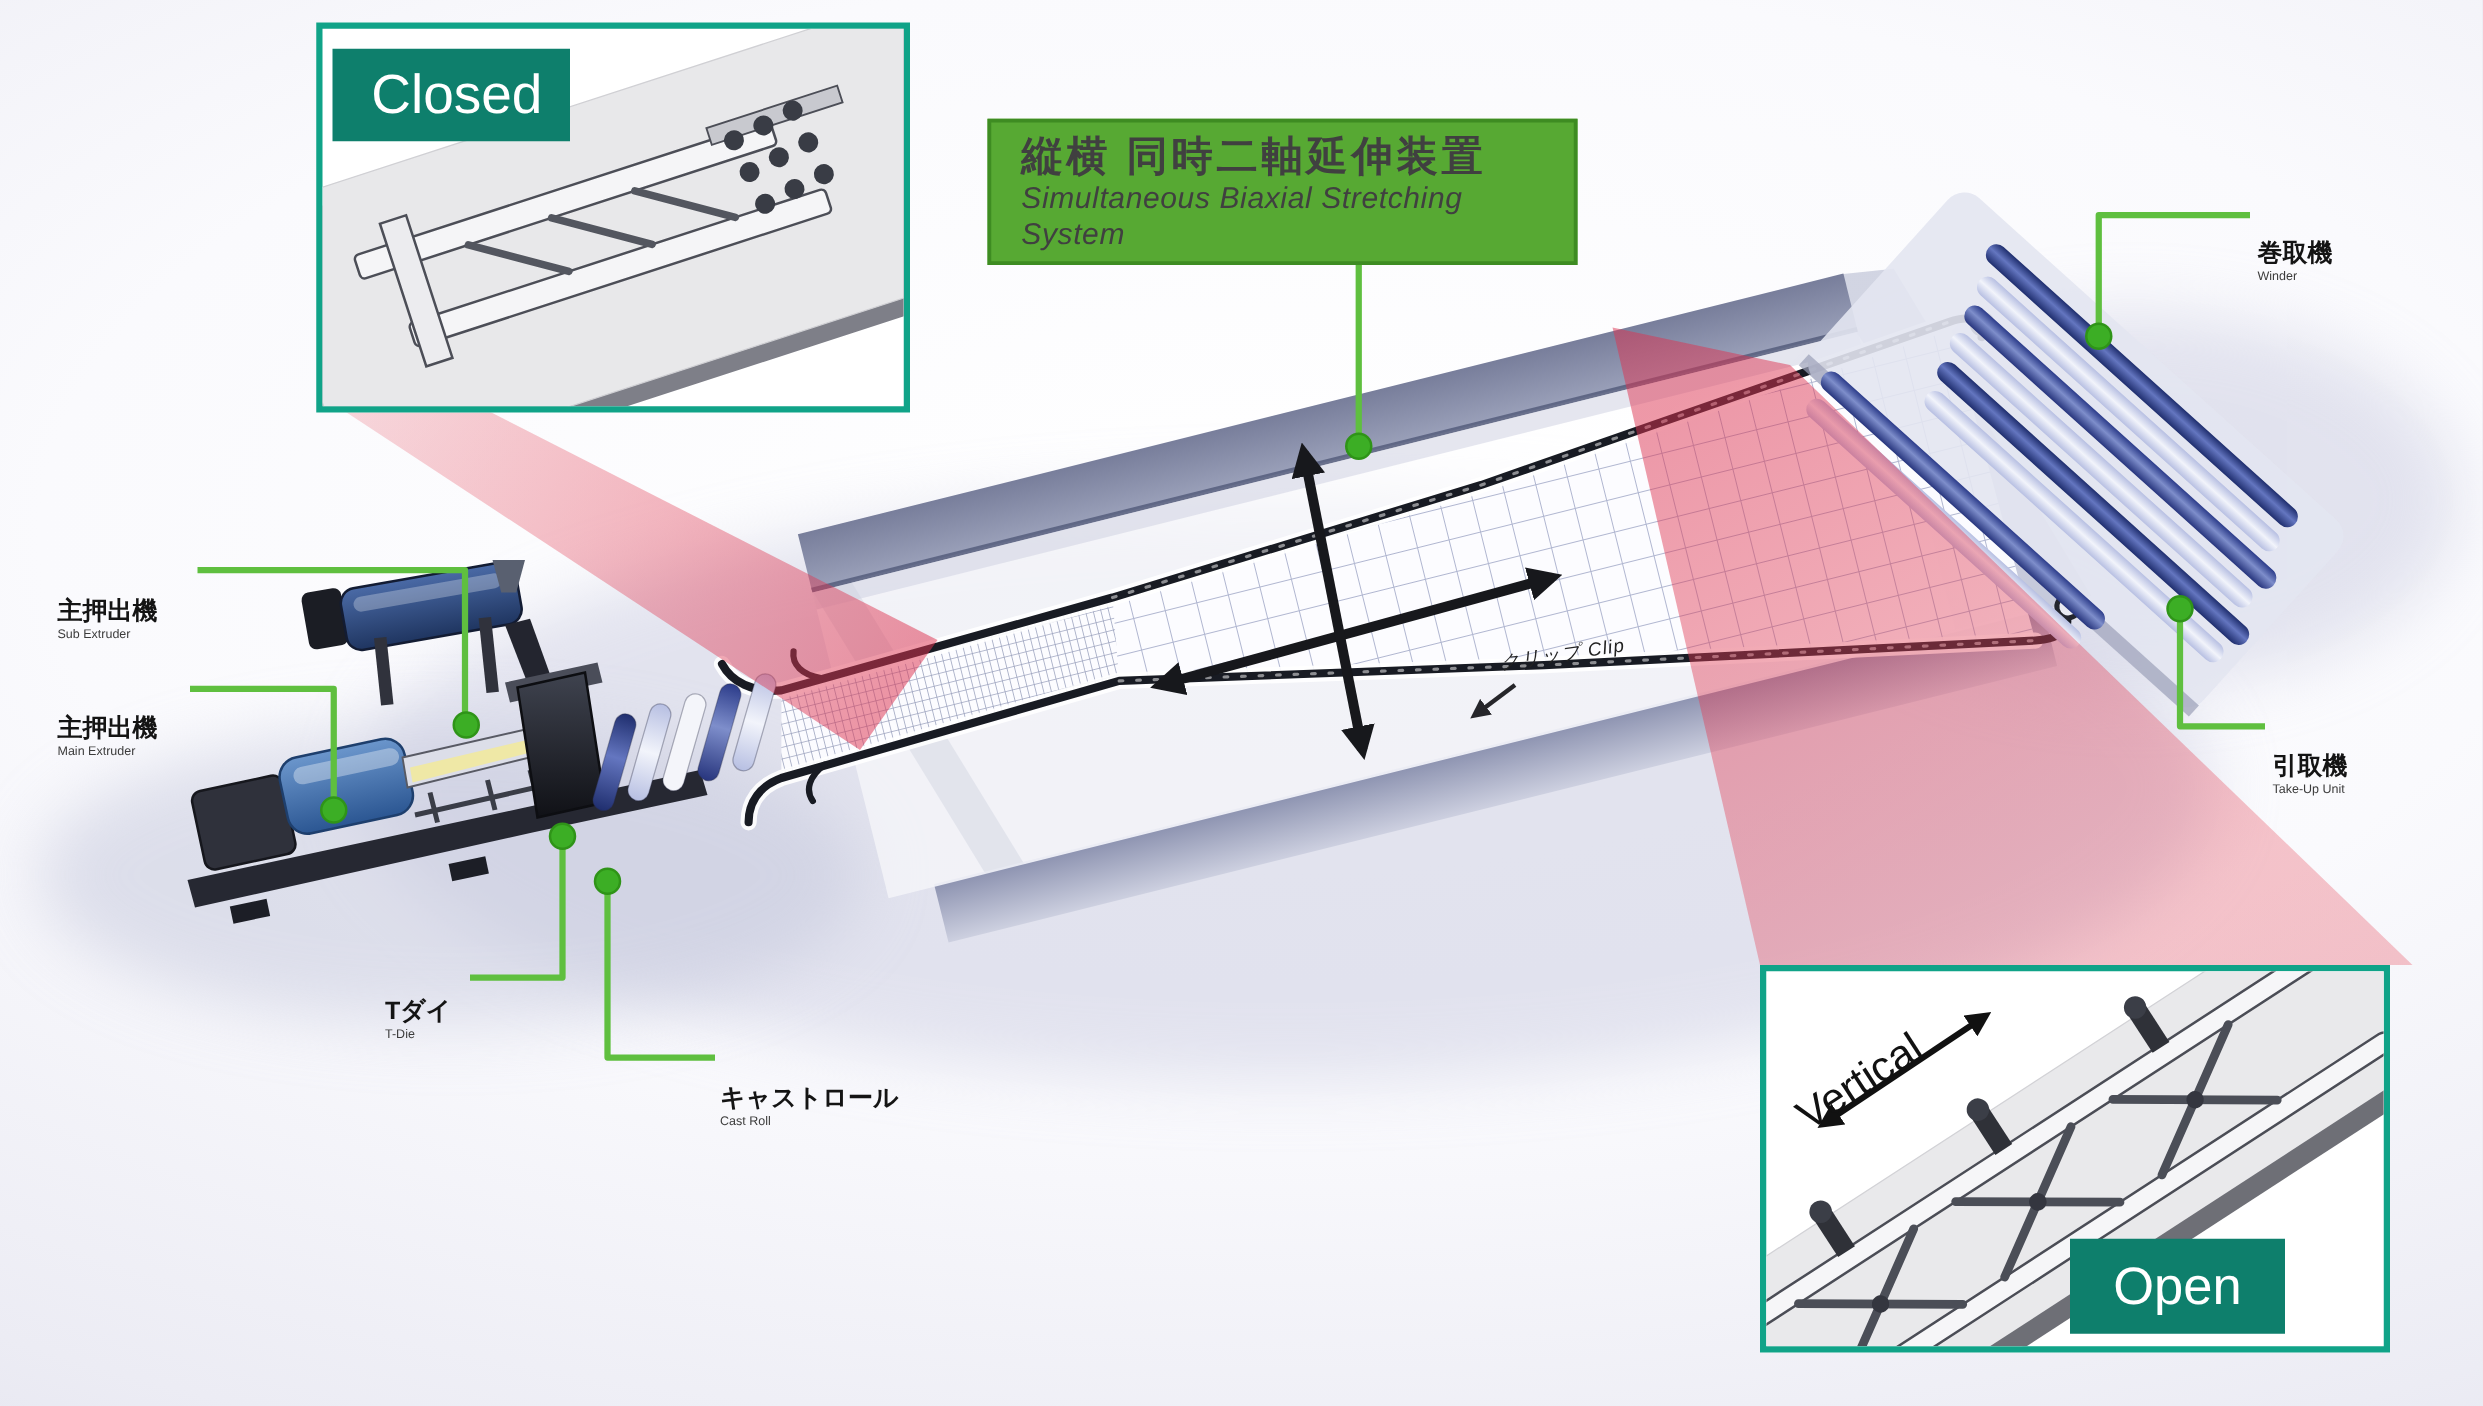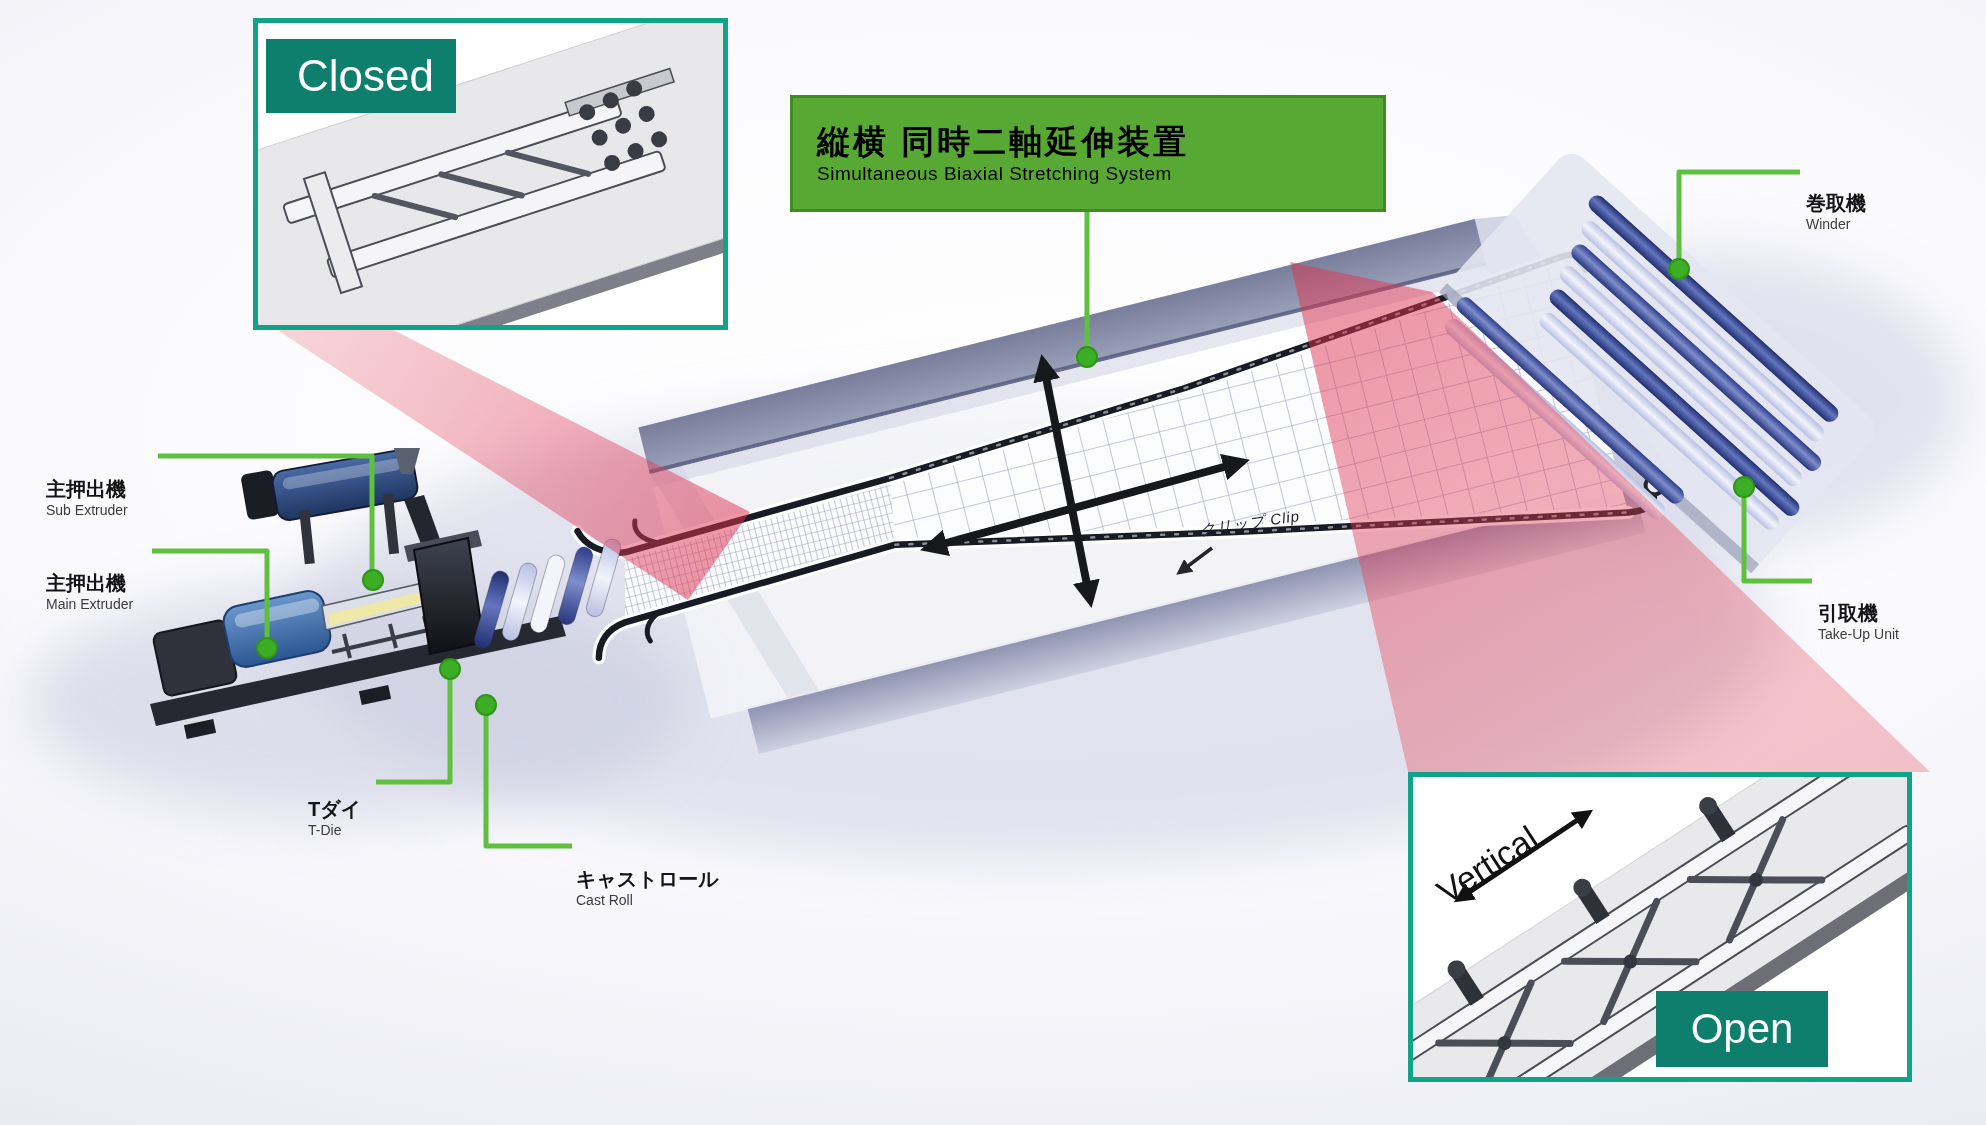--- a/index.html
+++ b/index.html
@@ -11,45 +11,45 @@
   .canvas{
     position:relative;width:1986px;height:1125px;overflow:hidden;
     font-family:"Liberation Sans","DejaVu Sans",sans-serif;
     background:radial-gradient(120% 95% at 52% 38%, #ffffff 0%, #fafafd 42%, #ececf4 74%, #dcdcea 100%);
   }
   svg{display:block}
   .scene{position:absolute;left:0;top:0;}
 
   
   .banner{
-    position:absolute;left:790px;top:95px;width:596px;height:117px;box-sizing:border-box;
+    position:absolute;left:790px;top:95px;width:472px;height:117px;box-sizing:border-box;
     background:var(--banner-green,#57a933);border:3px solid var(--banner-border,#3e8c22);
-    display:flex;flex-direction:column;justify-content:center;padding-left:24px;color:#000000;
+    display:flex;flex-direction:column;justify-content:center;padding-left:24px;color:#404040;
   }
   .banner-jp{font-size:33px;font-weight:bold;letter-spacing:3px;line-height:1.25;}
-  .banner-en{font-size:19px;letter-spacing:.5px;line-height:1.2;}
+  .banner-en{font-size:24px;letter-spacing:.5px;line-height:1.2;font-style:italic;}
 
   
   .inset{
     position:absolute;box-sizing:border-box;background:#fff;overflow:hidden;
     border:5px solid var(--inset-border-teal,#10a388);
   }
   .inset-closed{left:253px;top:18px;width:475px;height:312px;}
   .inset-open{left:1408px;top:772px;width:504px;height:310px;}
   .chip{
     position:absolute;background:var(--tag-teal,#0e7f6c);color:#fff;
     display:flex;align-items:center;justify-content:center;
   }
   .chip-closed{left:8px;top:16px;width:190px;height:74px;font-size:44px;justify-content:flex-start;padding-left:31px;box-sizing:border-box;}
   .chip-open{left:243px;top:214px;width:172px;height:76px;font-size:42px;}
 
   
   .sidelabel{position:absolute;white-space:nowrap;}
   .sidelabel .jp{font-size:20px;font-weight:bold;color:#141414;line-height:1.1;margin-top:40px;}
-  .sidelabel .en{font-size:14px;color:#3c3c3c;margin-top:3px;line-height:1.05;}
+  .sidelabel .en{font-size:10px;color:#3c3c3c;margin-top:3px;line-height:1.05;}
 
   .cliplabel{
     position:absolute;left:1200px;top:514px;font-size:15px;font-style:italic;color:#222;
     transform:rotate(-8deg);white-space:nowrap;letter-spacing:1px;
   }
 </style>
 </head>
 <body>
 
 <div class="canvas">

